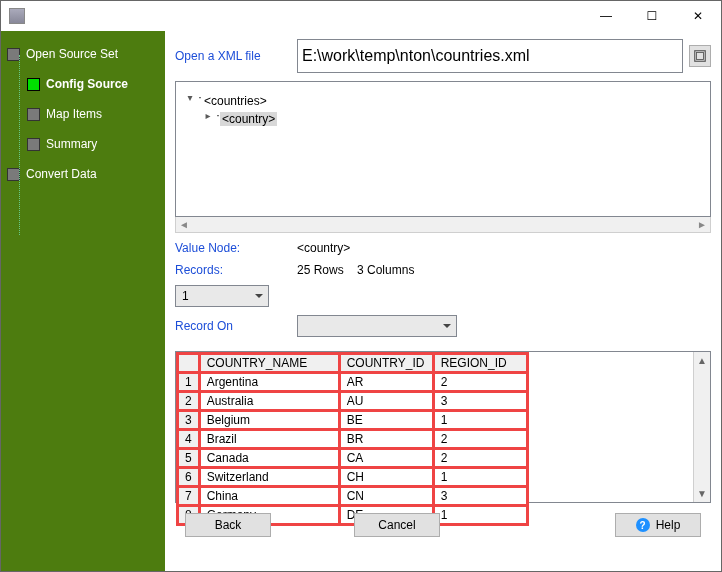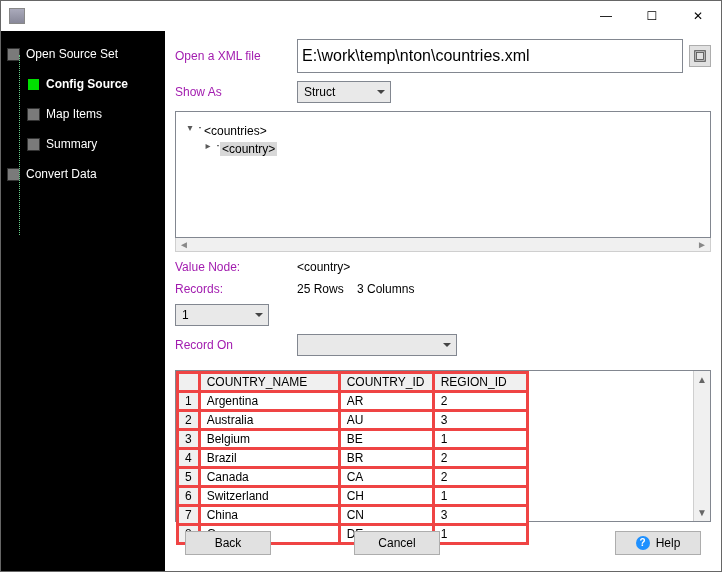--- a/index.html
+++ b/index.html
@@ -3,31 +3,31 @@
 <meta charset="utf-8">
 <style>
 * { box-sizing: border-box; margin: 0; padding: 0; }
 body { font-family: "Segoe UI", Tahoma, sans-serif; font-size: 12px; background: #fff; color: #000; }
 .window { width: 722px; height: 572px; border: 1px solid #666; display: flex; flex-direction: column; background: #fff; }
 .titlebar { height: 30px; display: flex; align-items: center; justify-content: space-between; padding: 0 0 0 8px; background: #fff; }
 .titlebar .appicon { width: 16px; height: 16px; background: linear-gradient(#aab, #889); border: 1px solid #888; }
 .tbtns { display: flex; }
 .tbtn { width: 46px; height: 30px; display: flex; align-items: center; justify-content: center; font-family: sans-serif; }
 .body { flex: 1; display: flex; min-height: 0; }
-.sidebar { width: 164px; background: #000000; padding: 10px 6px; position: relative; }
+.sidebar { width: 164px; background: #4d7c0f; padding: 10px 6px; position: relative; }
 .node { display: flex; align-items: center; height: 26px; margin-bottom: 4px; }
 .box { width: 13px; height: 13px; background: #7a7a7a; border: 1px solid #333; margin-right: 6px; flex-shrink: 0; }
 .box.active { background: #00e000; border-color: #000; }
 .node-label { color: #fff; font-size: 12px; white-space: nowrap; }
 .node-label.bold { font-weight: 700; }
 .indent { margin-left: 20px; }
 .tree-line { position: absolute; border-left: 1px dotted #6c8; left: 18px; top: 24px; height: 180px; }
 .main { flex: 1; display: flex; flex-direction: column; padding: 8px 10px 8px 10px; min-width: 0; }
 .row { display: flex; align-items: center; margin-bottom: 8px; }
-.row .lbl { width: 122px; color: #a21caf; }
+.row .lbl { width: 122px; color: #1d4ed8; }
 .txt { flex: 1; height: 34px; border: 1px solid #828790; padding: 2px 4px; font-size: 16px; background: #fff; }
 .iconbtn { width: 22px; height: 22px; border: 1px solid #adadad; background: #e1e1e1; margin-left: 6px; display: flex; align-items: center; justify-content: center; }
 .iconbtn svg { width: 14px; height: 14px; }
 .select { height: 22px; border: 1px solid #828790; background: #e9e9e9; padding: 2px 18px 2px 6px; font-size: 12px; position: relative; min-width: 94px; appearance: none; background-image: linear-gradient(#e9e9e9,#e9e9e9); }
 .selectwrap { position: relative; display: inline-block; }
 .selectwrap::after { content: ""; position: absolute; right: 6px; top: 9px; border: 4px solid transparent; border-top-color: #444; pointer-events: none; }
 .treepane { border: 1px solid #828790; background: #fff; height: 136px; padding: 6px 8px; overflow: auto; position: relative; }
 .tv-row { display: flex; align-items: center; height: 18px; }
 .tv-arrow { width: 12px; text-align: center; color: #595959; font-size: 10px; margin-right: 2px; }
 .tv-text { padding: 0 2px; margin-top: 8px; }
@@ -98,28 +98,20 @@
         <div class="lbl">Open a XML file</div>
         <input class="txt" value="E:\work\temp\nton\countries.xml" style="">
         <div class="iconbtn">
           <svg viewBox="0 0 16 16">
               <rect x="2" y="2" width="12" height="12" fill="none" stroke="#555" stroke-width="1.3"></rect>
               <rect x="4" y="4" width="8" height="8" fill="none" stroke="#555" stroke-width="1"></rect>
             </svg>
         </div>
       </div>
 
-      <div class="row">
-        <div class="lbl">Show As</div>
-        <div class="selectwrap">
-          <select class="select">
-            <option>Struct</option>
-          </select>
-        </div>
-      </div>
 
       <div class="treepane">
         <div class="tv-row">
           <span class="tv-arrow">▾</span>
           <span>·</span>
           <span class="tv-text">&lt;countries&gt;</span>
         </div>
         <div class="tv-row" style="margin-left:18px;">
           <span class="tv-arrow">▸</span>
           <span>·</span>

